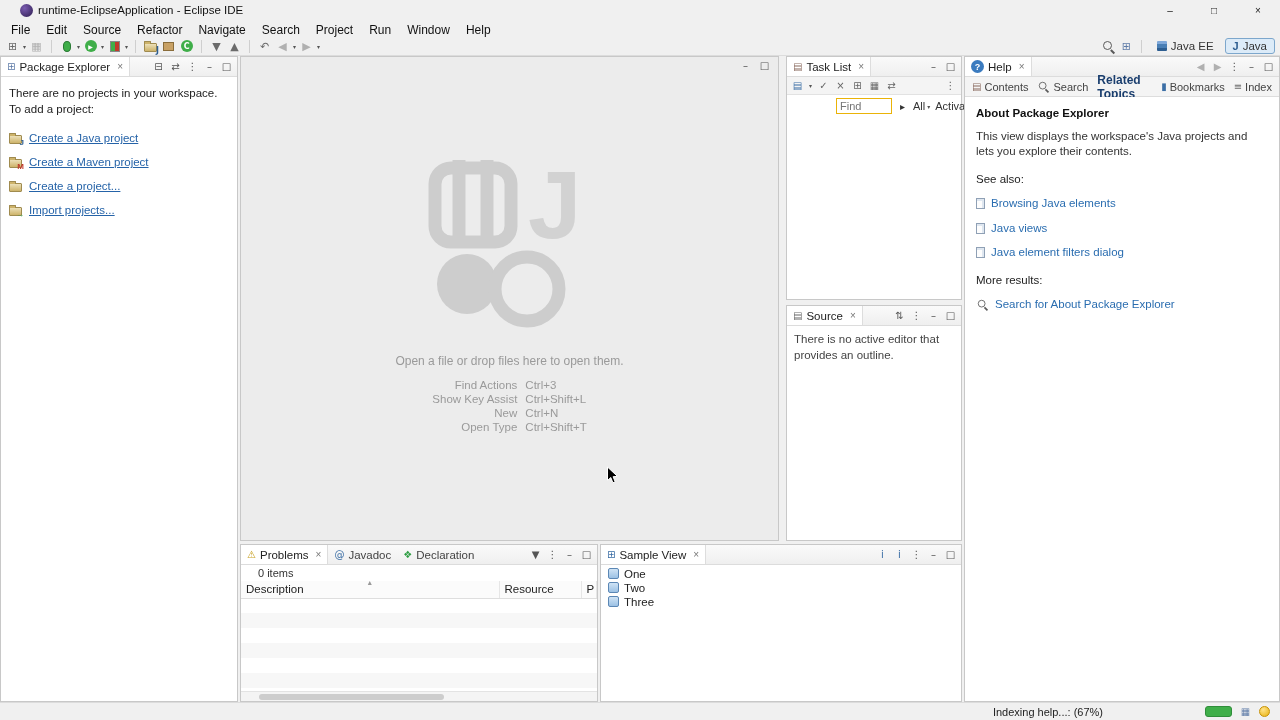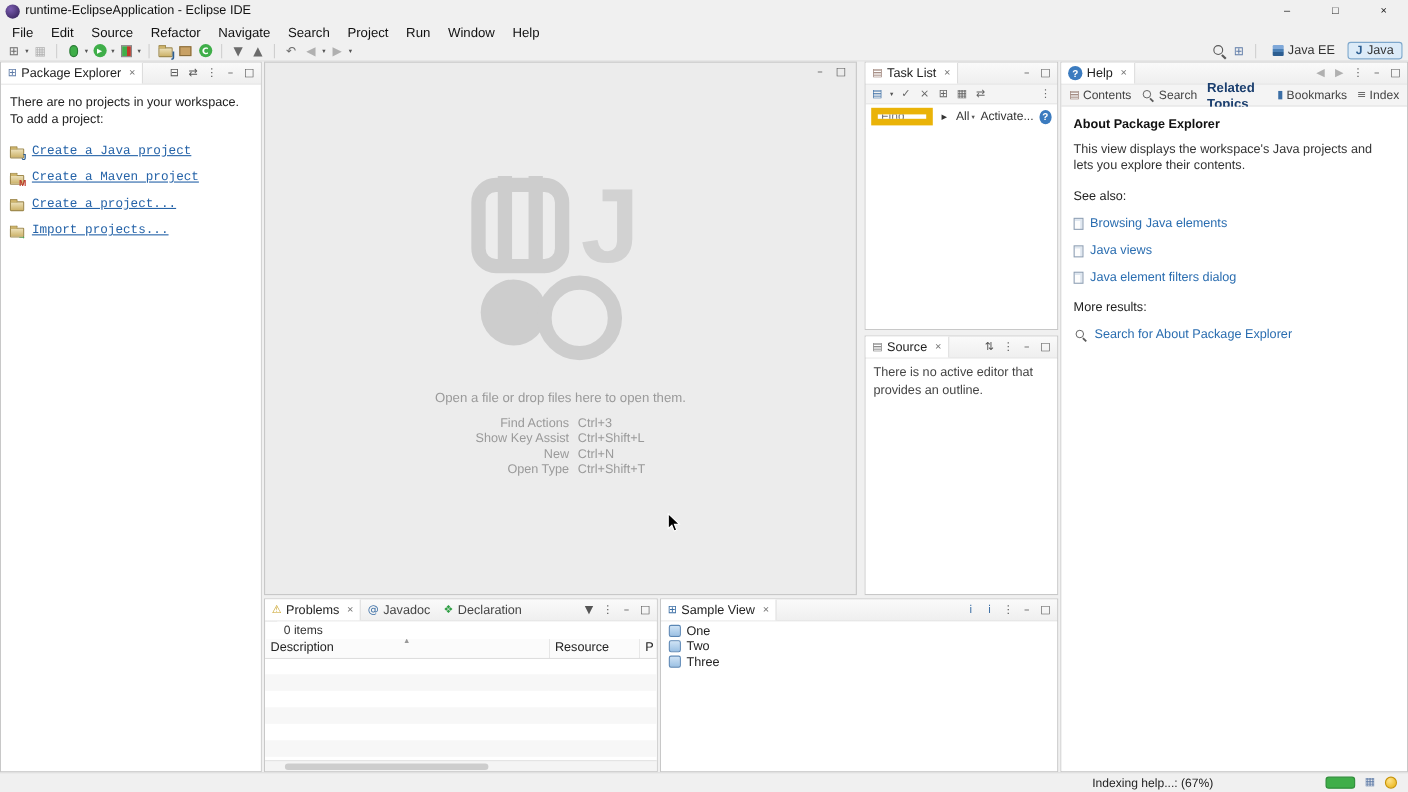--- a/index.html
+++ b/index.html
@@ -4,21 +4,21 @@
 <style>
   * { box-sizing: border-box; margin: 0; padding: 0; }
   html,body { width:1280px; height:720px; overflow:hidden; }
   body {
     font-family:"Liberation Sans", sans-serif;
     font-size:12px; color:#333; background:#f0f0f0; position:relative;
   }
   .window { width:1280px; height:720px; display:flex; flex-direction:column; }
 
   
-  .titlebar { height:20px; flex:none; display:flex; align-items:center; gap:5px; padding-left:5px; background:#f0f0f0; }
+  .titlebar { height:20px; flex:none; display:flex; align-items:center; gap:5px; padding-left:20px; background:#f0f0f0; }
   .app-icon { width:13px; height:13px; border-radius:50%;
     background:radial-gradient(circle at 35% 32%, #7a5cb0, #2c1b4e); flex:none; }
   .title-text { font-size:11.5px; color:#111; }
   .win-controls { margin-left:auto; display:flex; height:100%; }
   .win-btn { width:44px; display:flex; align-items:center; justify-content:center; font-size:10px; color:#222; cursor:default; }
 
   
   .menubar { height:17px; flex:none; display:flex; align-items:flex-end; padding-left:3px; background:#f0f0f0; }
   .menu-item { padding:0 8px; font-size:12px; color:#111; }
 
@@ -73,21 +73,21 @@
   .vtab.plain { color:#444; }
   .vicon { font-size:10px; font-family:"DejaVu Sans", sans-serif; }
   .tab-close { font-size:10px; color:#777; margin-left:3px; }
   .vactions { margin-left:auto; display:flex; align-items:center; gap:6px; padding-right:5px; color:#555; }
   .hicon { min-width:11px; text-align:center; font-size:10px; font-family:"DejaVu Sans", sans-serif; cursor:default; }
 
   
   .pe-body { padding:8px; font-size:11.5px; color:#222; line-height:1.4; background:#fff; flex:1; }
   .pe-links { margin-top:13px; display:flex; flex-direction:column; gap:8px; }
   .pe-link { display:flex; align-items:center; gap:7px; }
-  a.link { color:#2563a8; text-decoration:underline; cursor:pointer;font-family:Liberation Mono, monospace; }
+  a.link { color:#2563a8; text-decoration:underline; cursor:pointer; }
   .folder { position:relative; display:inline-block; width:13px; height:9px; flex:none;
     background:linear-gradient(#ece0b8,#cdb36a); border:1px solid #a08b4f; border-radius:1px; margin-top:2px; }
   .folder::before { content:""; position:absolute; top:-3px; left:-1px; width:5px; height:2px;
     background:#cdb36a; border:1px solid #a08b4f; border-bottom:none; border-radius:1px 1px 0 0; }
   .folder .ovl { position:absolute; right:-3px; bottom:-4px; font-size:8px; font-weight:bold; line-height:1; }
   .ovl.j { color:#2d5e91; } .ovl.m { color:#c0392b; } .ovl.g { color:#2f9e44; }
 
   
   .editor-area { flex:1; background:#ececec; border:1px solid #c8c8c8; display:flex; flex-direction:column; }
   .ed-top { display:flex; justify-content:flex-end; gap:8px; padding:3px 8px 0; color:#555; height:17px; flex:none; }
@@ -96,22 +96,22 @@
   .drop-hint { color:#9a9a9a; font-size:12px; margin-bottom:10px; }
   .shortcuts { border-collapse:collapse; font-size:11.5px; color:#9a9a9a; }
   .shortcuts td { padding:1px 4px; }
   .sc-action { text-align:right;margin-left:42px; }
   .sc-keys { text-align:left; }
 
   
   .tl-toolbar { height:18px; flex:none; display:flex; align-items:center; gap:6px; padding:0 5px;
     background:#f4f4f4; border-bottom:1px solid #e2e2e2; color:#666; }
   .tl-findrow { height:22px; flex:none; display:flex; align-items:center; gap:5px; padding:0 5px; background:#fff; font-size:11px; }
-  .find-input { width:56px; height:16px; border:6px solid #eab308; font-size:11px; padding:0 3px;
-    font-family:"Liberation Sans", sans-serif; color:#333; }
+  .find-input { width:56px; height:16px; border:1px solid #eab308; font-size:11px; padding:0 3px;
+    font-family:"Liberation Sans", sans-serif; color:#333;margin-left:44px; }
   .scope { display:flex; align-items:center; gap:2px; }
   .question-icon { margin-left:auto; width:13px; height:13px; border-radius:50%; background:#3b7bbf; color:#fff;
     font-size:9px; font-weight:bold; display:flex; align-items:center; justify-content:center; }
   .tl-body { flex:1; background:#fff; }
 
   
   .outline-body { padding:6px 7px; font-size:11.5px; color:#444; line-height:1.35; background:#fff; flex:1; }
 
   
   .help-tabs { height:20px; flex:none; display:flex; align-items:center; gap:9px; padding:0 7px;

